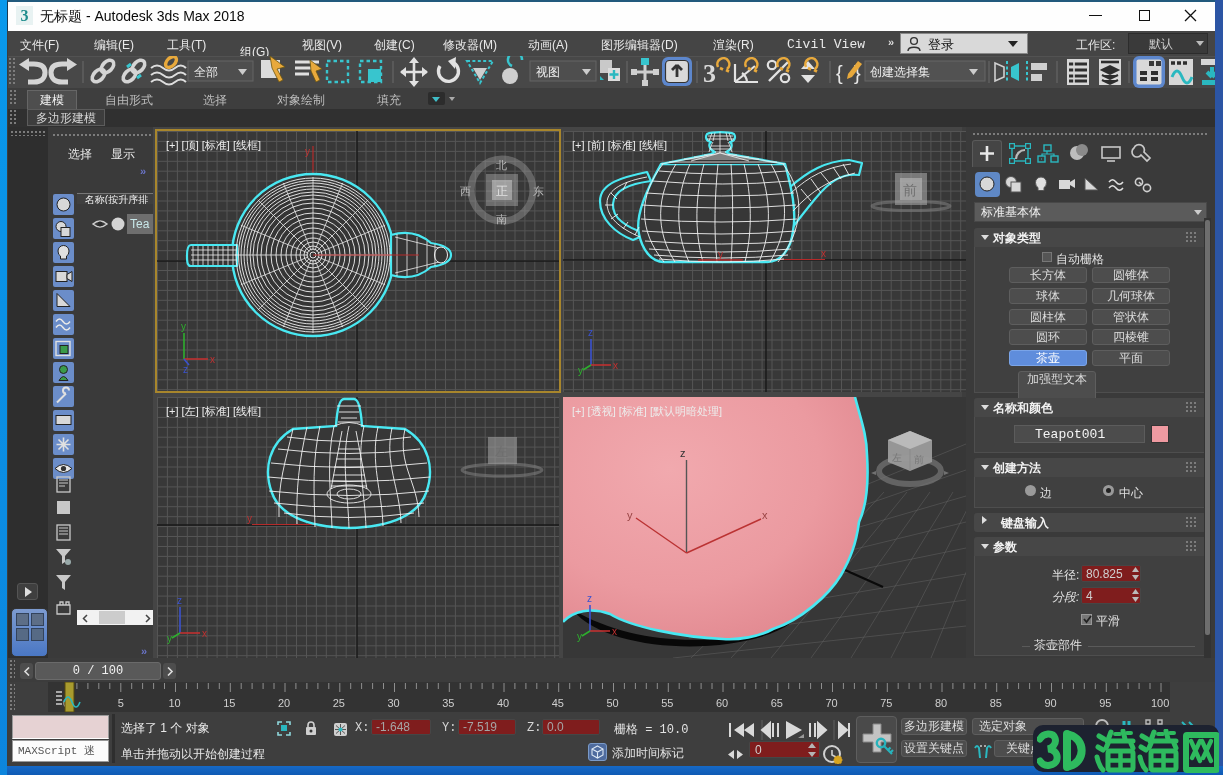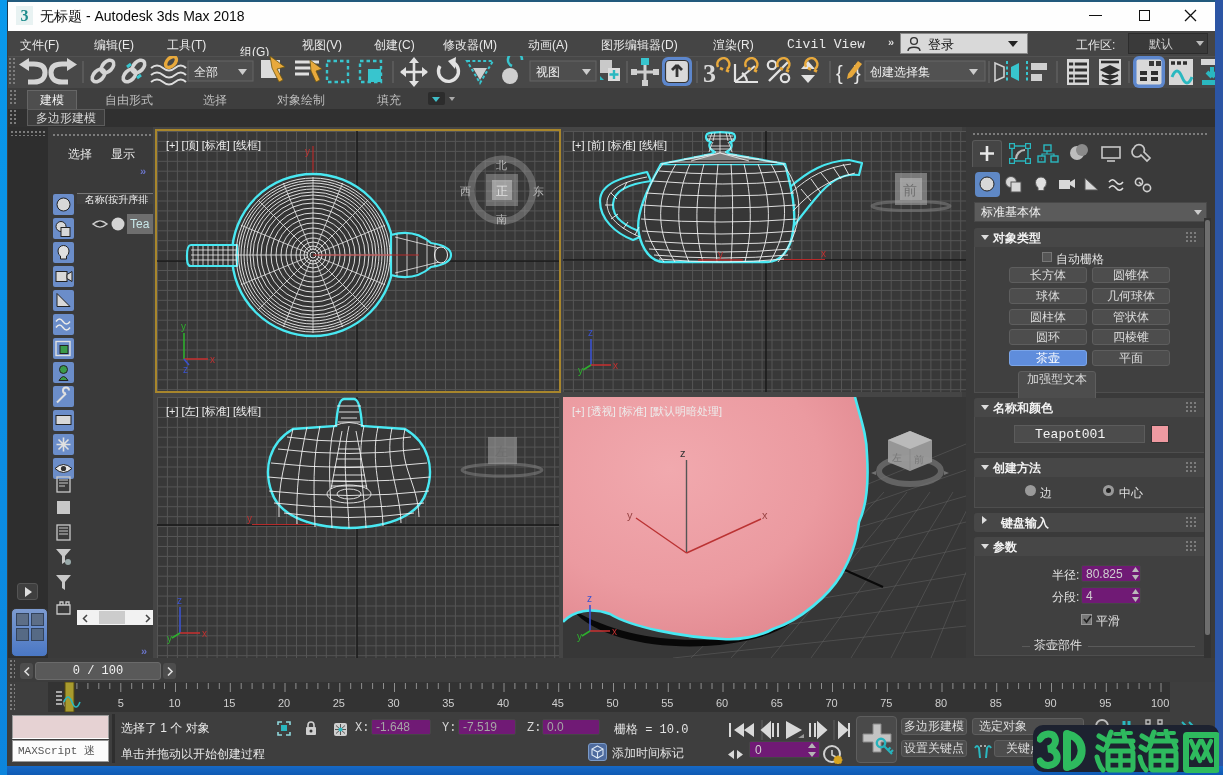--- a/index.html
+++ b/index.html
@@ -1,20 +1,20 @@
 <!DOCTYPE html>
 <html><head>
 <meta charset="utf-8">
 <style>
   * { margin:0; padding:0; box-sizing:border-box; }
   html,body { width:1223px; height:775px; overflow:hidden; }
   body { font-family:"Liberation Sans",sans-serif; background:#0b8ce0; position:relative; }
   .abs { position:absolute; }
   .btn { position:absolute; background:#4d4d4d; border:1px solid #5e5e5e; border-radius:3px; color:#dcdcdc; font-size:12px; text-align:center; line-height:14px; }
-  .fld { position:absolute; background:#701a75; border:1px solid #464646; border-radius:2px; color:#a5a5a5; font-size:12px; }
+  .fld { position:absolute; background:#7f1d1d; border:1px solid #464646; border-radius:2px; color:#a5a5a5; font-size:12px; }
   .vgrip { position:absolute; background-image:radial-gradient(circle at 1px 1px,#7c7c7c 0.8px,transparent 1.2px); background-size:4px 4px; }
 </style>
 </head>
 <body>
 
 <div class="abs" id="winbg" style="left:7px;top:0;width:1208px;height:766px;background:#3d3d3d;"></div>
 
 <div class="abs" style="left:1215px;top:0;width:8px;height:775px;background:#2c55a4;"></div>
 
 <div class="abs" style="left:0;top:766px;width:1223px;height:9px;background:linear-gradient(#1669c6,#0f5ab4);"></div>
@@ -474,21 +474,21 @@
 <div class="abs" style="left:981px;top:544px;width:0;height:0;border:4px solid transparent;border-top:5px solid #ddd;"></div>
 <div class="abs" style="left:993px;top:539px;font-size:12px;font-weight:bold;color:#f2f2f2;">参数</div>
 <div class="vgrip" style="left:1186px;top:541px;width:10px;height:10px;"></div>
 <div class="abs" style="left:974px;top:556px;width:233px;height:100px;background:#404040;border:1px solid #4e4e4e;border-top:none;"></div>
 <div class="abs" style="left:1052px;top:567px;font-size:12px;color:#e0e0e0;">半径:</div>
 <div class="fld" style="left:1081px;top:565px;width:60px;height:17px;line-height:16px;padding-left:4px;color:#cfcfcf;">80.825</div>
 <svg class="abs" style="left:1131px;top:567px;" width="9" height="13">
     <path d="M4.5,0 L8,5 L1,5 Z" fill="#bbb"></path>
     <path d="M4.5,13 L8,8 L1,8 Z" fill="#bbb"></path>
   </svg>
-<div class="abs" style="left:1052px;top:589px;font-size:12px;color:#e0e0e0;">分段:</div>
+<div class="abs" style="left:1052px;top:589px;font-size:12px;color:#e0e0e0;font-style:italic;">分段:</div>
 <div class="fld" style="left:1081px;top:587px;width:60px;height:17px;line-height:16px;padding-left:4px;color:#cfcfcf;">4</div>
 <svg class="abs" style="left:1131px;top:589px;" width="9" height="13">
     <path d="M4.5,0 L8,5 L1,5 Z" fill="#bbb"></path>
     <path d="M4.5,13 L8,8 L1,8 Z" fill="#bbb"></path>
   </svg>
 <div class="abs" style="left:1081px;top:614px;width:11px;height:11px;background:#777;border:1px solid #999;"></div>
 <svg class="abs" style="left:1082px;top:614px;" width="11" height="11">
     <path d="M2,5 L4.5,8 L9,2" stroke="#222" stroke-width="1.8" fill="none"></path>
   </svg>
 <div class="abs" style="left:1096px;top:613px;font-size:12px;color:#e0e0e0;">平滑</div>

